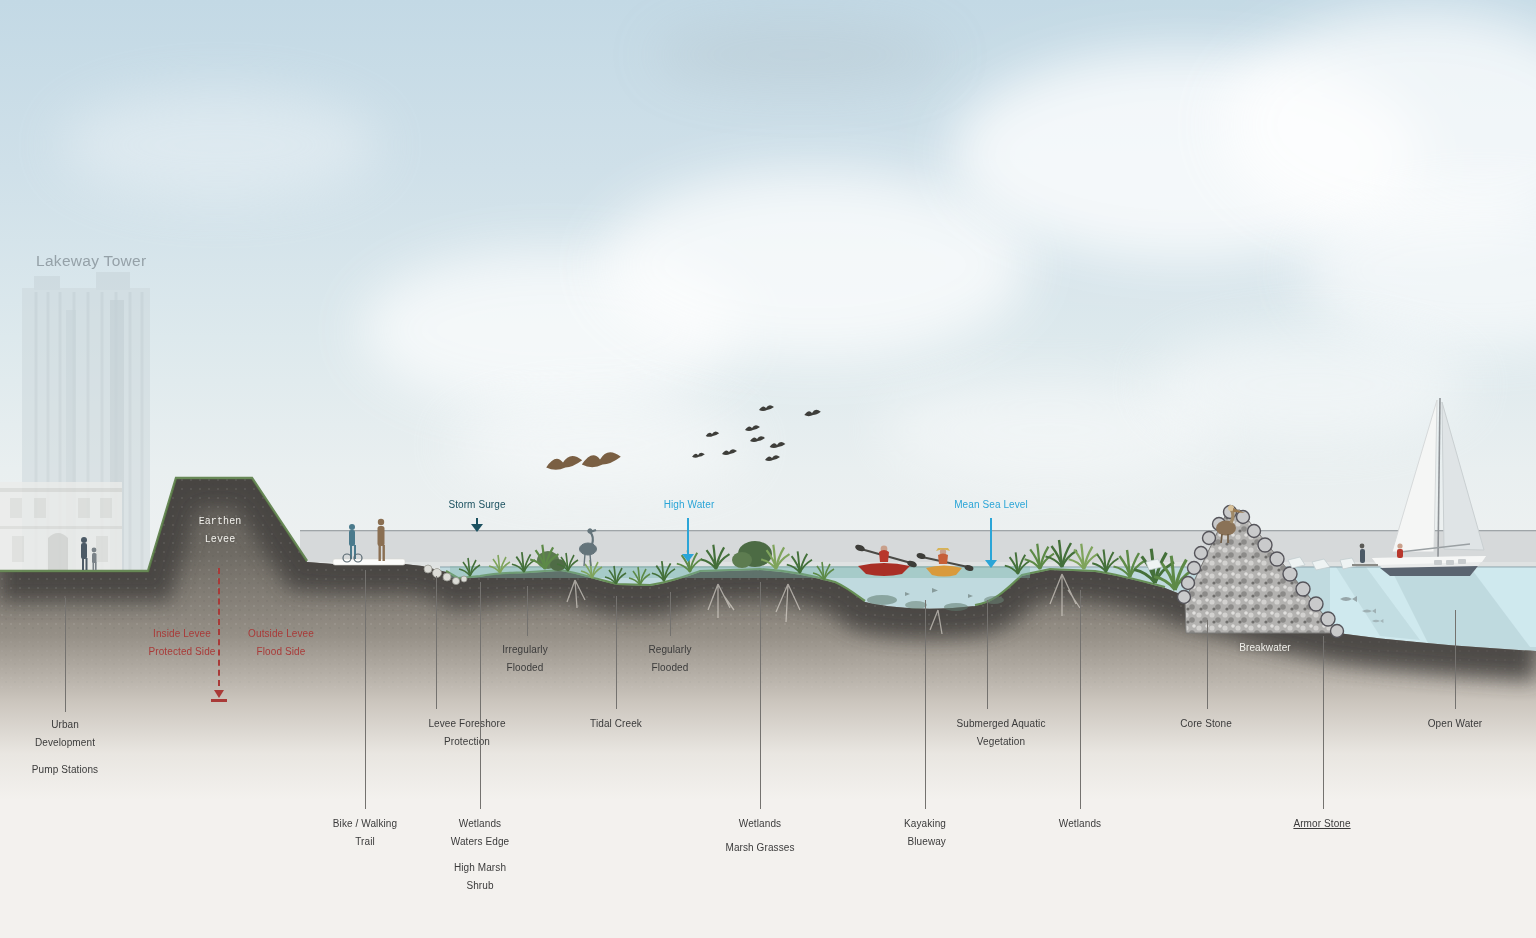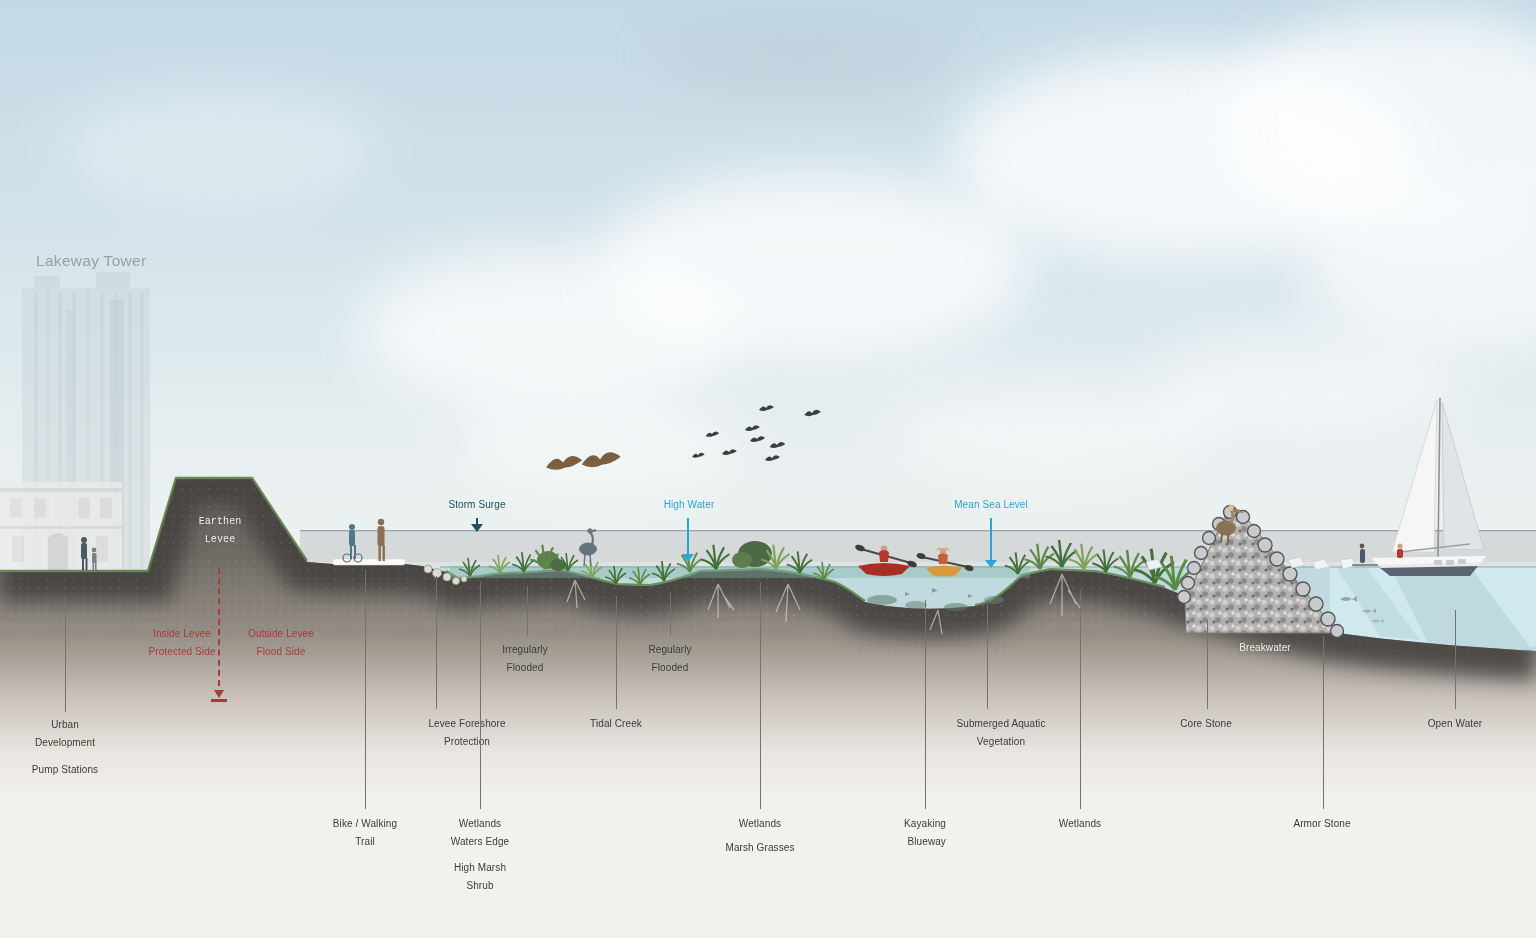--- a/index.html
+++ b/index.html
@@ -411,21 +411,21 @@
       </div>
       <div class="leader" style="left: 1080px; top: 590px; height: 219px;"></div>
       <div class="callout" style="left: 1080px; top: 815px;">
         <div>Wetlands</div>
       </div>
       <div class="leader" style="left: 1207px; top: 620px; height: 89px;"></div>
       <div class="callout" style="left: 1206px; top: 715px;">
         <div>Core Stone</div>
       </div>
       <div class="leader" style="left: 1323px; top: 636px; height: 173px;"></div>
-      <div class="callout" style="left: 1322px; top: 815px;">
+      <div class="callout" style="left: 1322px; top: 815px; text-decoration: underline;">
         <div>Armor Stone</div>
       </div>
       <div class="leader" style="left: 1455px; top: 610px; height: 99px;"></div>
       <div class="callout" style="left: 1455px; top: 715px;">
         <div>Open Water</div>
       </div>
       <div class="callout white" style="left: 1265px; top: 639px;">
         <div>Breakwater</div>
       </div>
       <div class="callout teal" style="left: 477px; top: 496px;">

